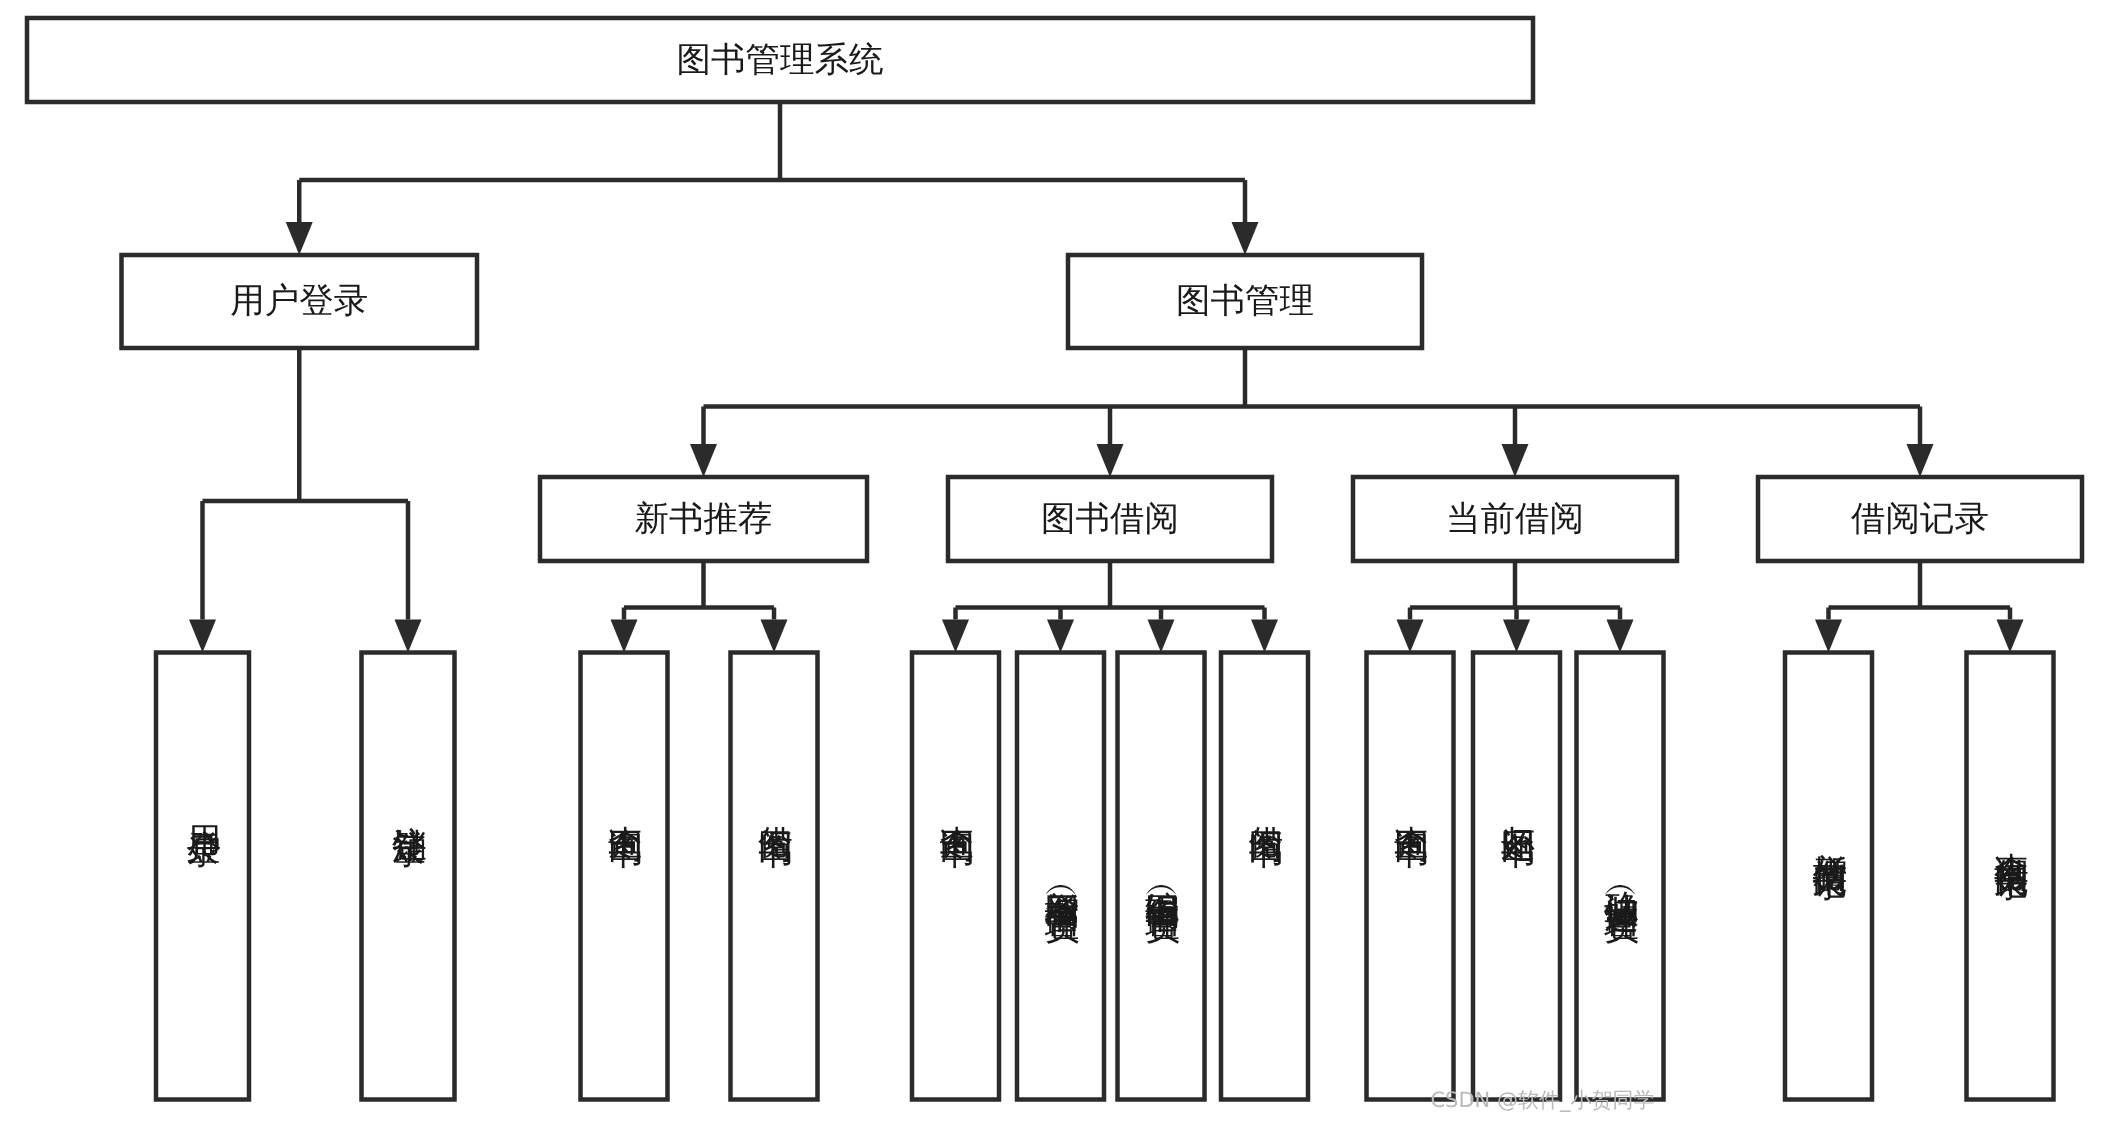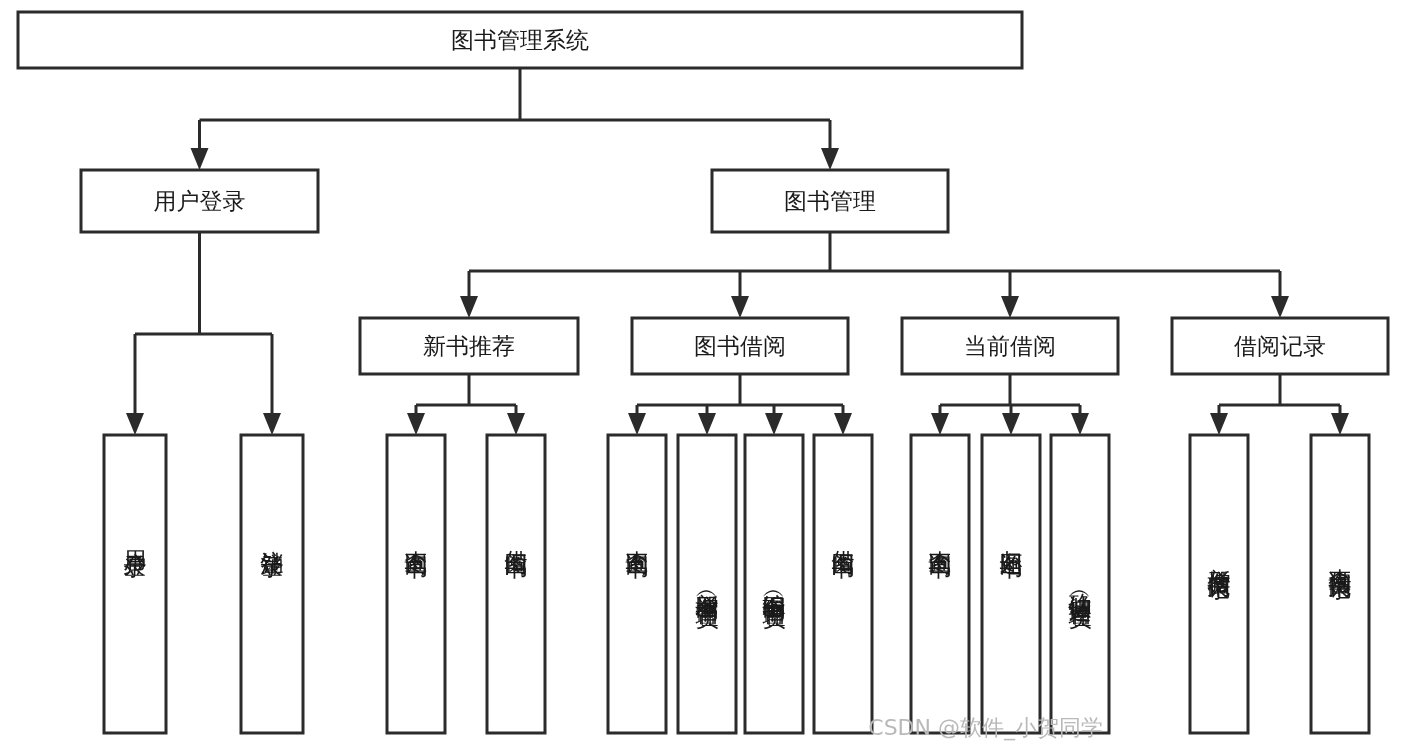--- a/index.html
+++ b/index.html
@@ -30,21 +30,21 @@
     letter-spacing:2px;
     text-align:center;
     white-space:nowrap;
     pointer-events:none;
     user-select:none;
   }
   .watermark{
     position:absolute;
     right:10px;bottom:4px;
     font-family:"DejaVu Sans","Liberation Sans",sans-serif;
-    font-size:22px;
+    font-size:14px;
     color:#b9b9b9;
     white-space:nowrap;
     user-select:none;
   }
 </style>
 </head>
 <body>
 
 <div id="diagram-root">
 

